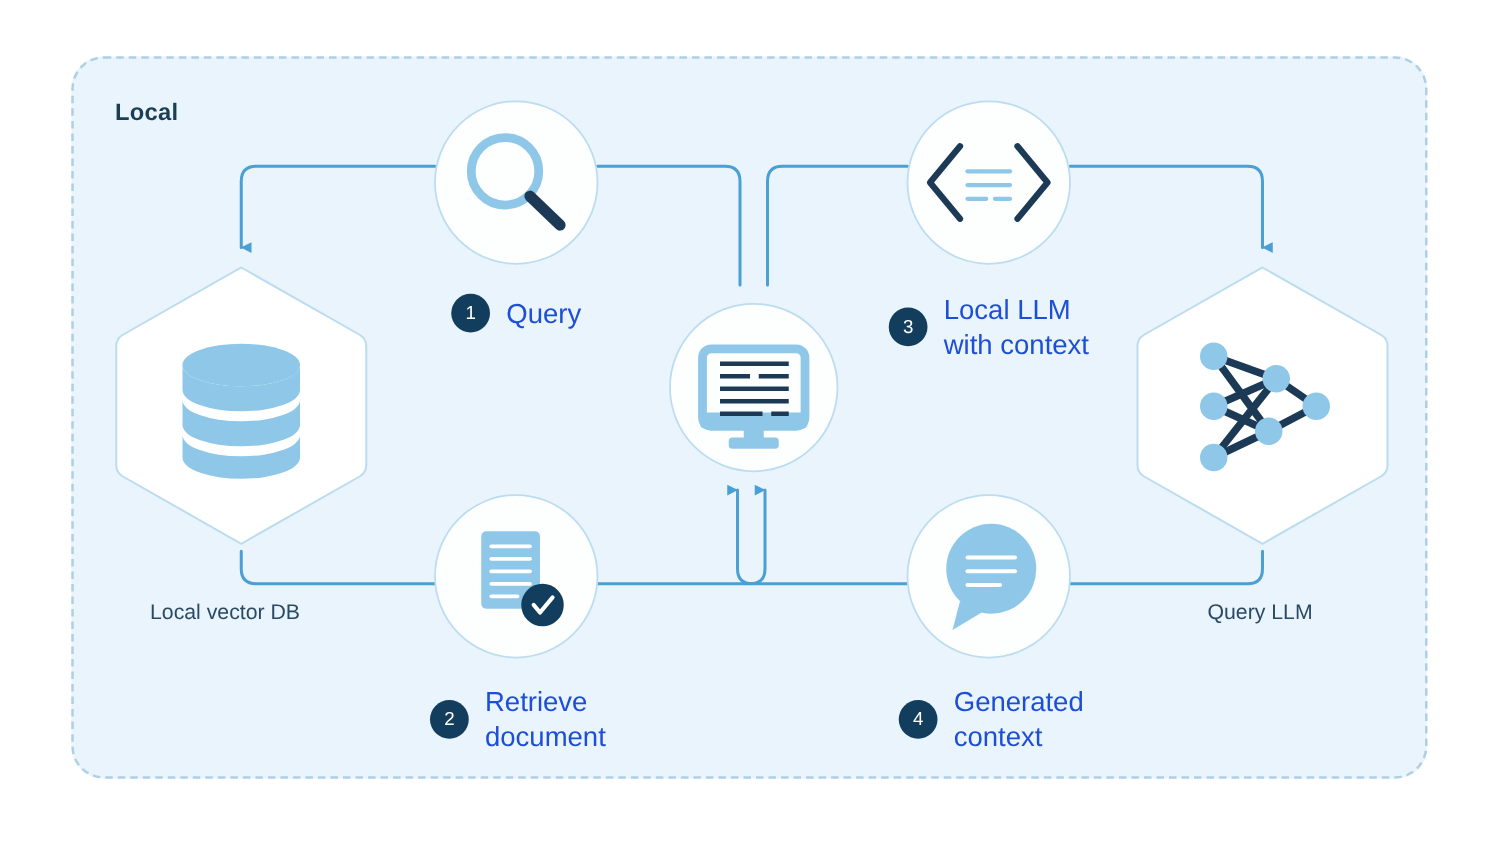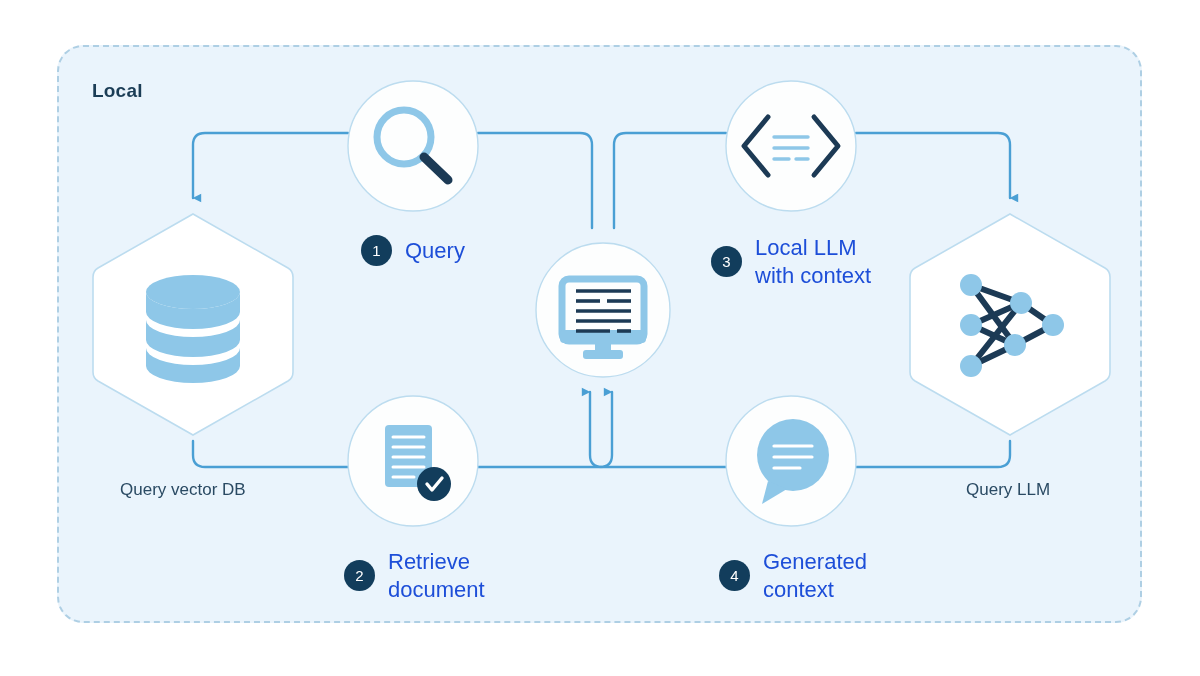--- a/index.html
+++ b/index.html
@@ -209,21 +209,21 @@
         <path d="M768 481 L762 504 L787 489 Z" fill="#8ec7e8"></path>
         <g stroke="#ffffff" stroke-width="3.2" stroke-linecap="round">
           <line x1="774" y1="446" x2="812" y2="446"></line>
           <line x1="774" y1="457" x2="812" y2="457"></line>
           <line x1="774" y1="468" x2="800" y2="468"></line>
         </g>
       </g>
     </g>
   </svg>
 
-  <div class="node-label" style="left:120px; top:480px;">Query vector DB</div>
+  <div class="node-label" style="left:120px; top:480px;">Local vector DB</div>
 
   <div class="node-label" style="left:966px; top:480px;">Query LLM</div>
 
   <div class="step" style="left:361px; top:235px;">
     <div class="badge">1</div>
     <div class="step-text">Query</div>
   </div>
 
   <div class="step two-line" style="left:344px; top:548px;">
     <div class="badge">2</div>

